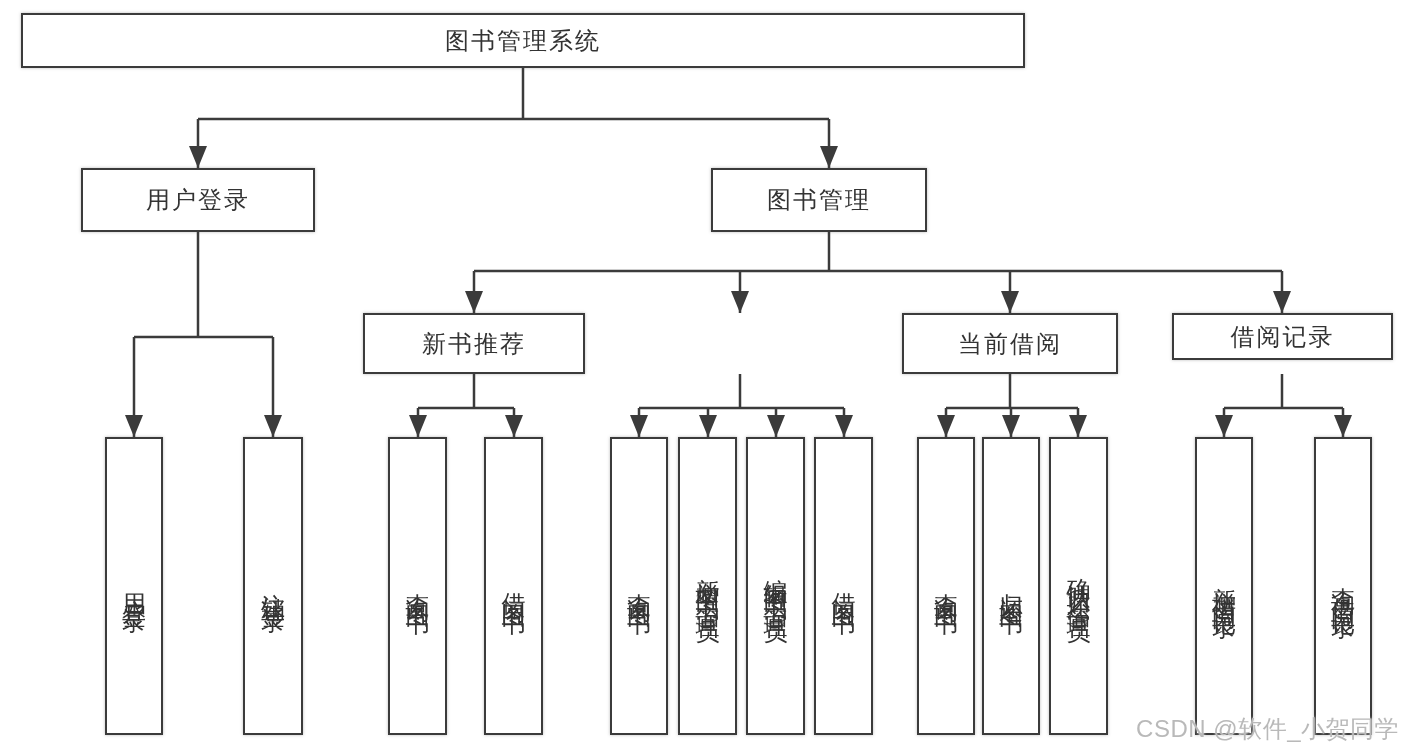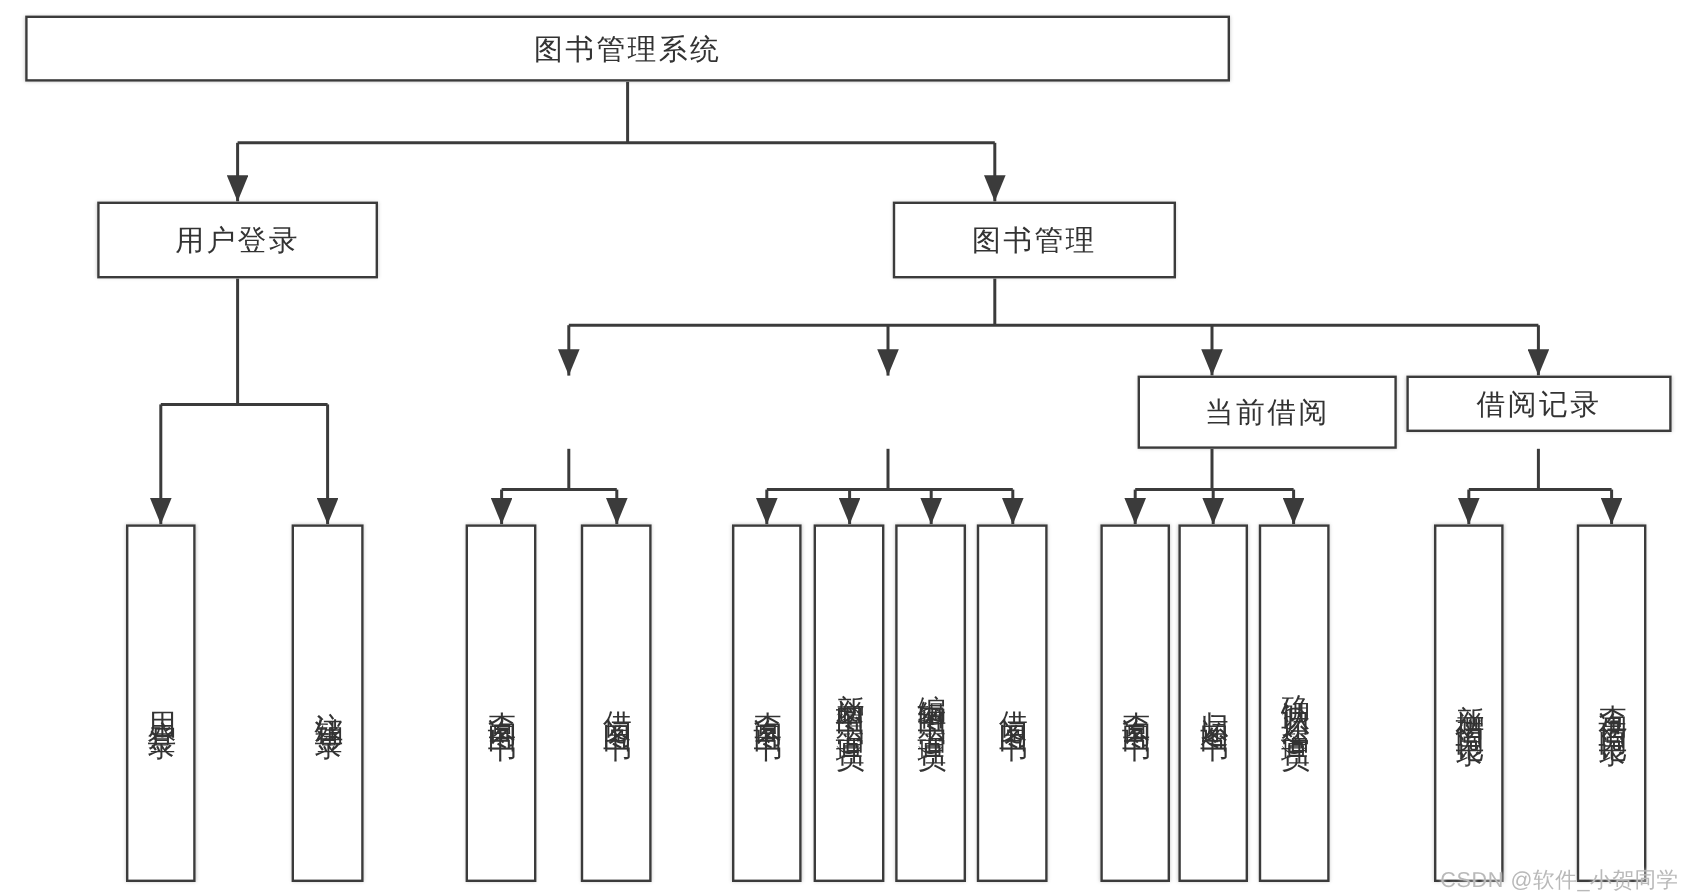--- a/index.html
+++ b/index.html
@@ -50,21 +50,21 @@
   }
   .v {
     writing-mode: vertical-rl;
     font-size: 24px;
     letter-spacing: 6px;
   }
   .watermark {
     position: absolute;
     right: 6px;
     bottom: 2px;
-    font-size: 18px;
+    font-size: 24px;
     letter-spacing: 0.5px;
     color: var(--watermark);
     text-shadow: 0 0 3px #ffffff;
     z-index: 10;
   }
 </style>
 </head>
 <body>
 
 <div class="stage">
@@ -115,23 +115,24 @@
       <line x1="1282" y1="374" x2="1282" y2="408"></line>
       <line x1="1224" y1="408" x2="1343" y2="408"></line>
       <line x1="1224" y1="408" x2="1224" y2="437" marker-end="url(#arrow)"></line>
       <line x1="1343" y1="408" x2="1343" y2="437" marker-end="url(#arrow)"></line>
     </g>
   </svg>
 
   <div class="node h" style="left:21px; top:13px; width:1004px; height:55px">图书管理系统</div>
 
   <div class="node h" style="left:81px; top:168px; width:234px; height:64px">用户登录</div>
-  <div class="node h" style="left:744px; top:168px; width:236px; height:64px">图书管理</div>
+  <div class="node h" style="left:711px; top:168px; width:216px; height:64px">图书管理</div>
 
-  <div class="node h" style="left:948px; top:313px; width:216px; height:61px">当前借阅</div>
+  <div class="node h" style="left:363px; top:313px; width:222px; height:61px">新书推荐</div>
+  <div class="node h" style="left:902px; top:313px; width:216px; height:61px">当前借阅</div>
   <div class="node h" style="left:1172px; top:313px; width:221px; height:47px">借阅记录</div>
 
   <div class="node v" style="left:105px; top:437px; width:58px; height:298px">用户登录</div>
   <div class="node v" style="left:243px; top:437px; width:60px; height:298px">注销登录</div>
 
   <div class="node v" style="left:388px; top:437px; width:59px; height:298px">查询图书</div>
   <div class="node v" style="left:484px; top:437px; width:59px; height:298px">借阅图书</div>
 
   <div class="node v" style="left:610px; top:437px; width:58px; height:298px">查询图书</div>
   <div class="node v" style="left:678px; top:437px; width:59px; height:298px">新增图书（管理员）</div>

